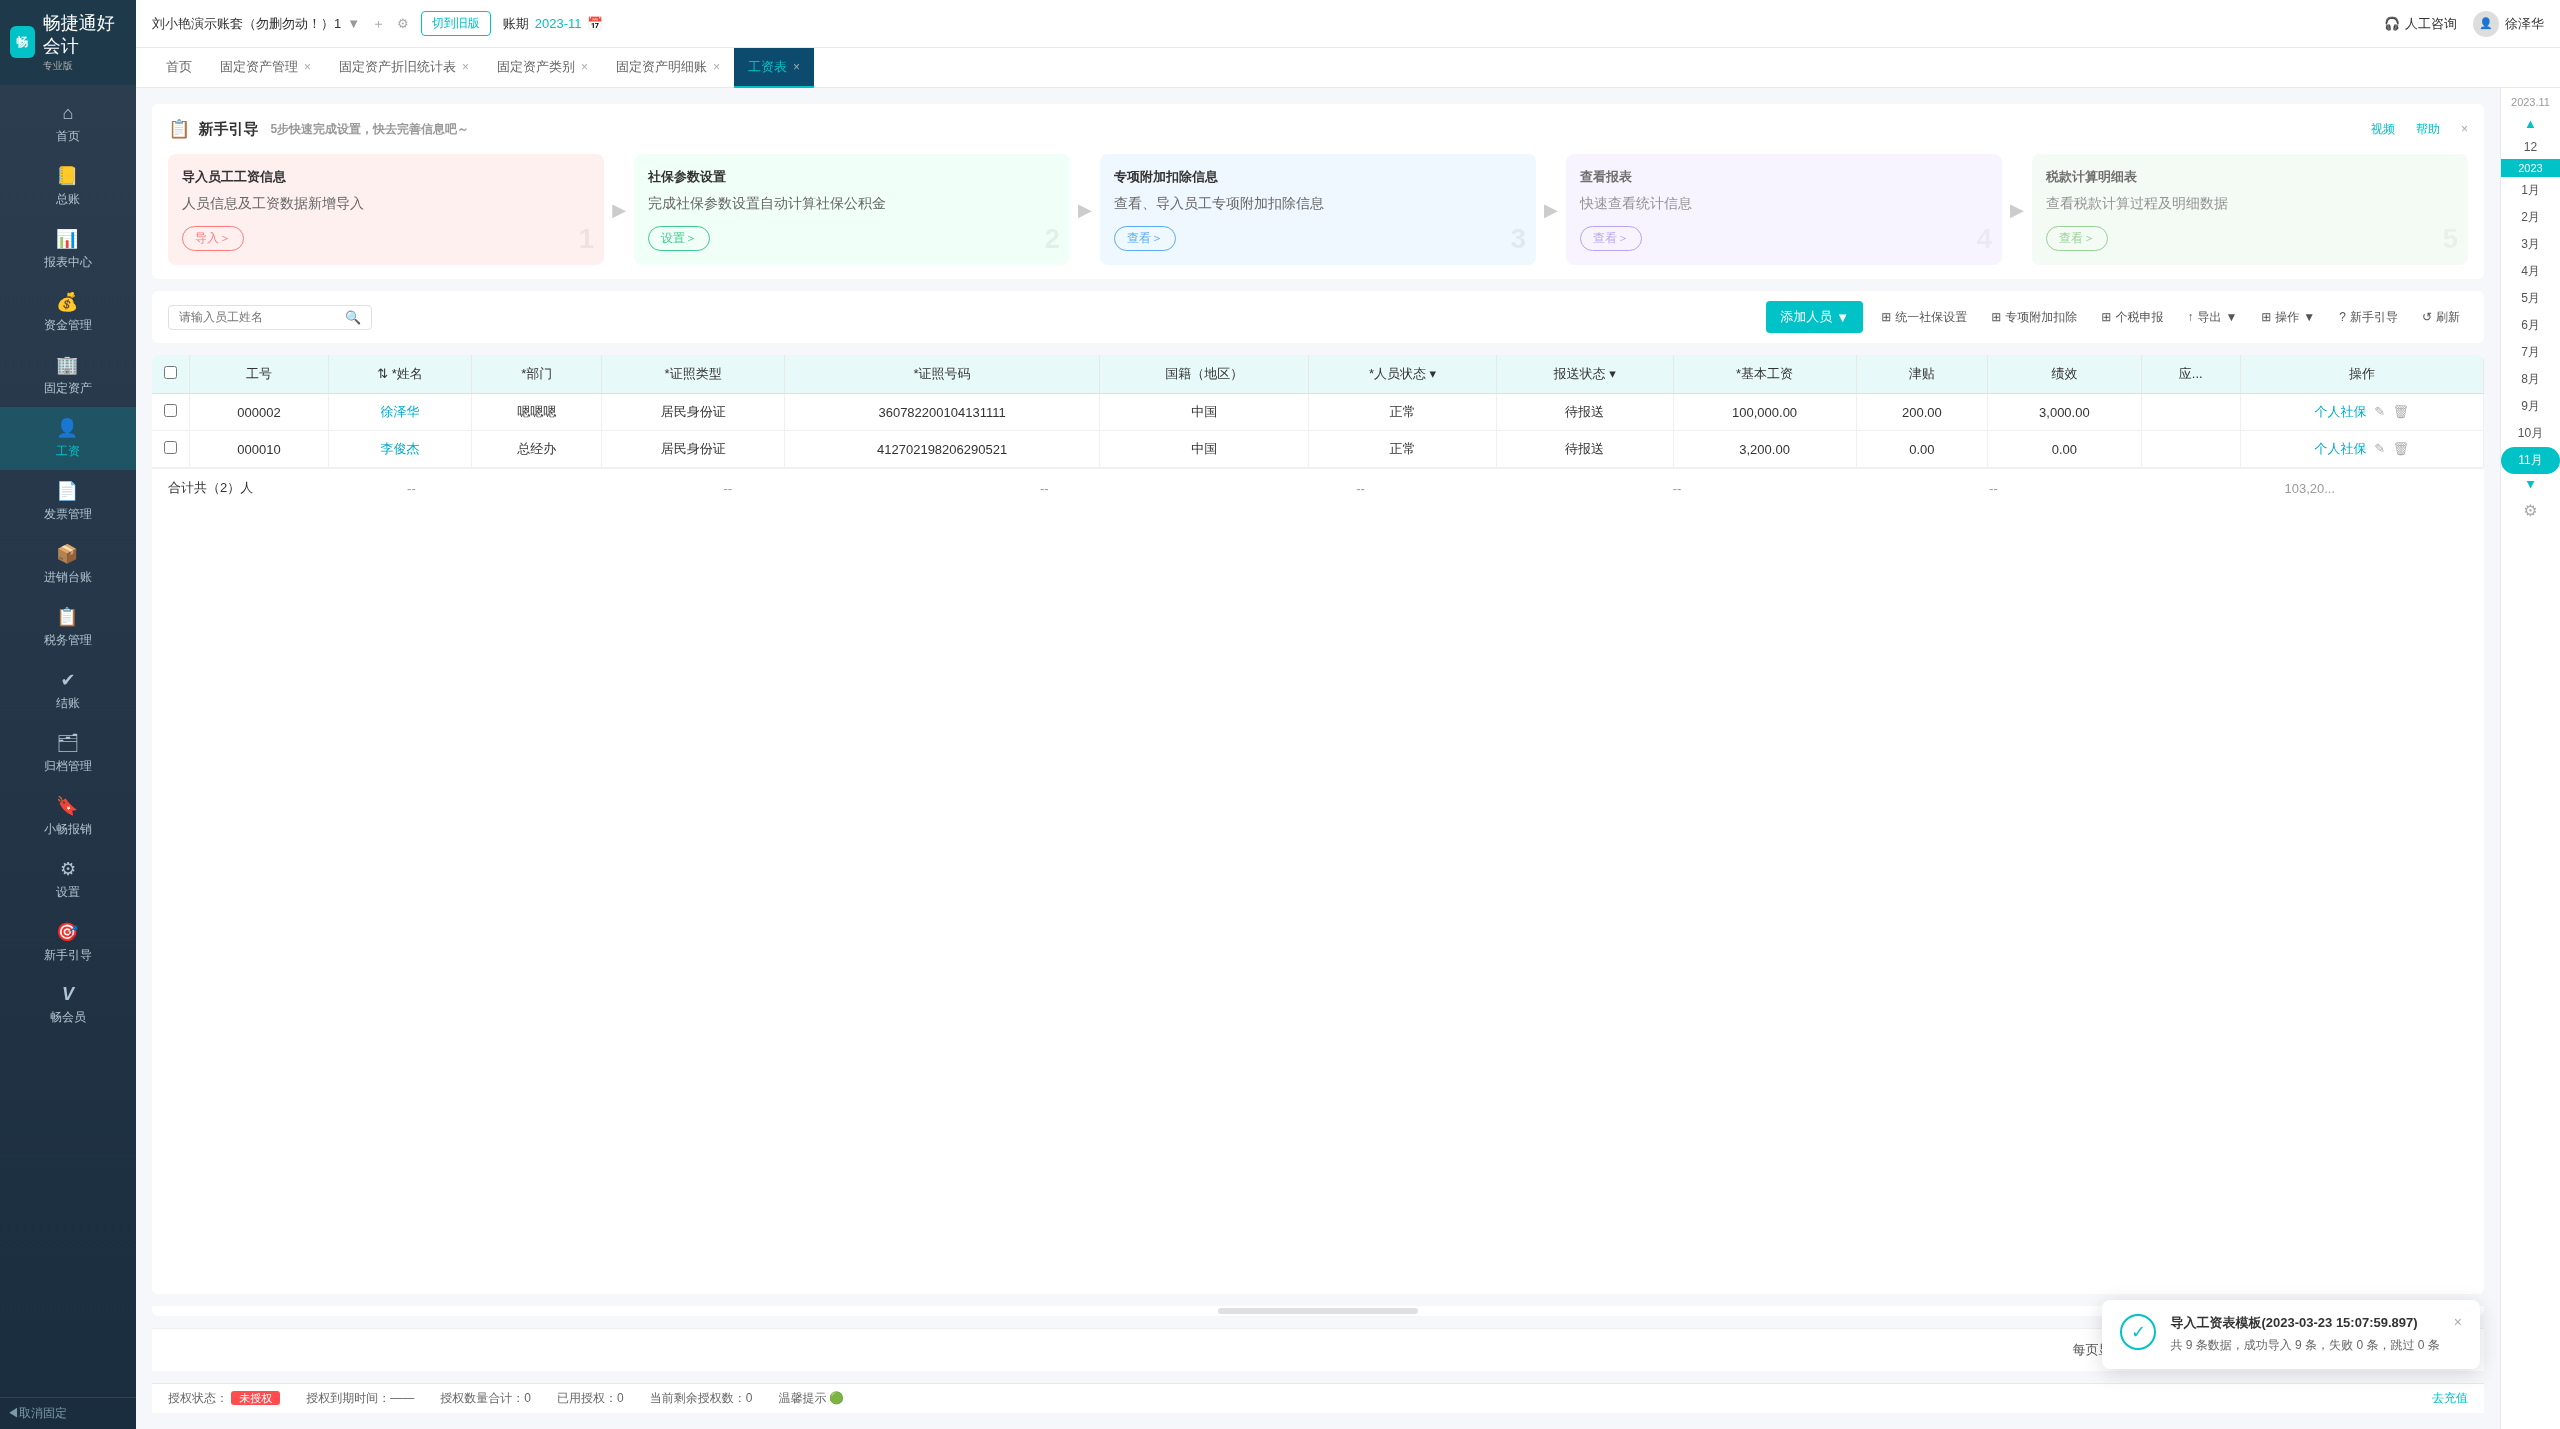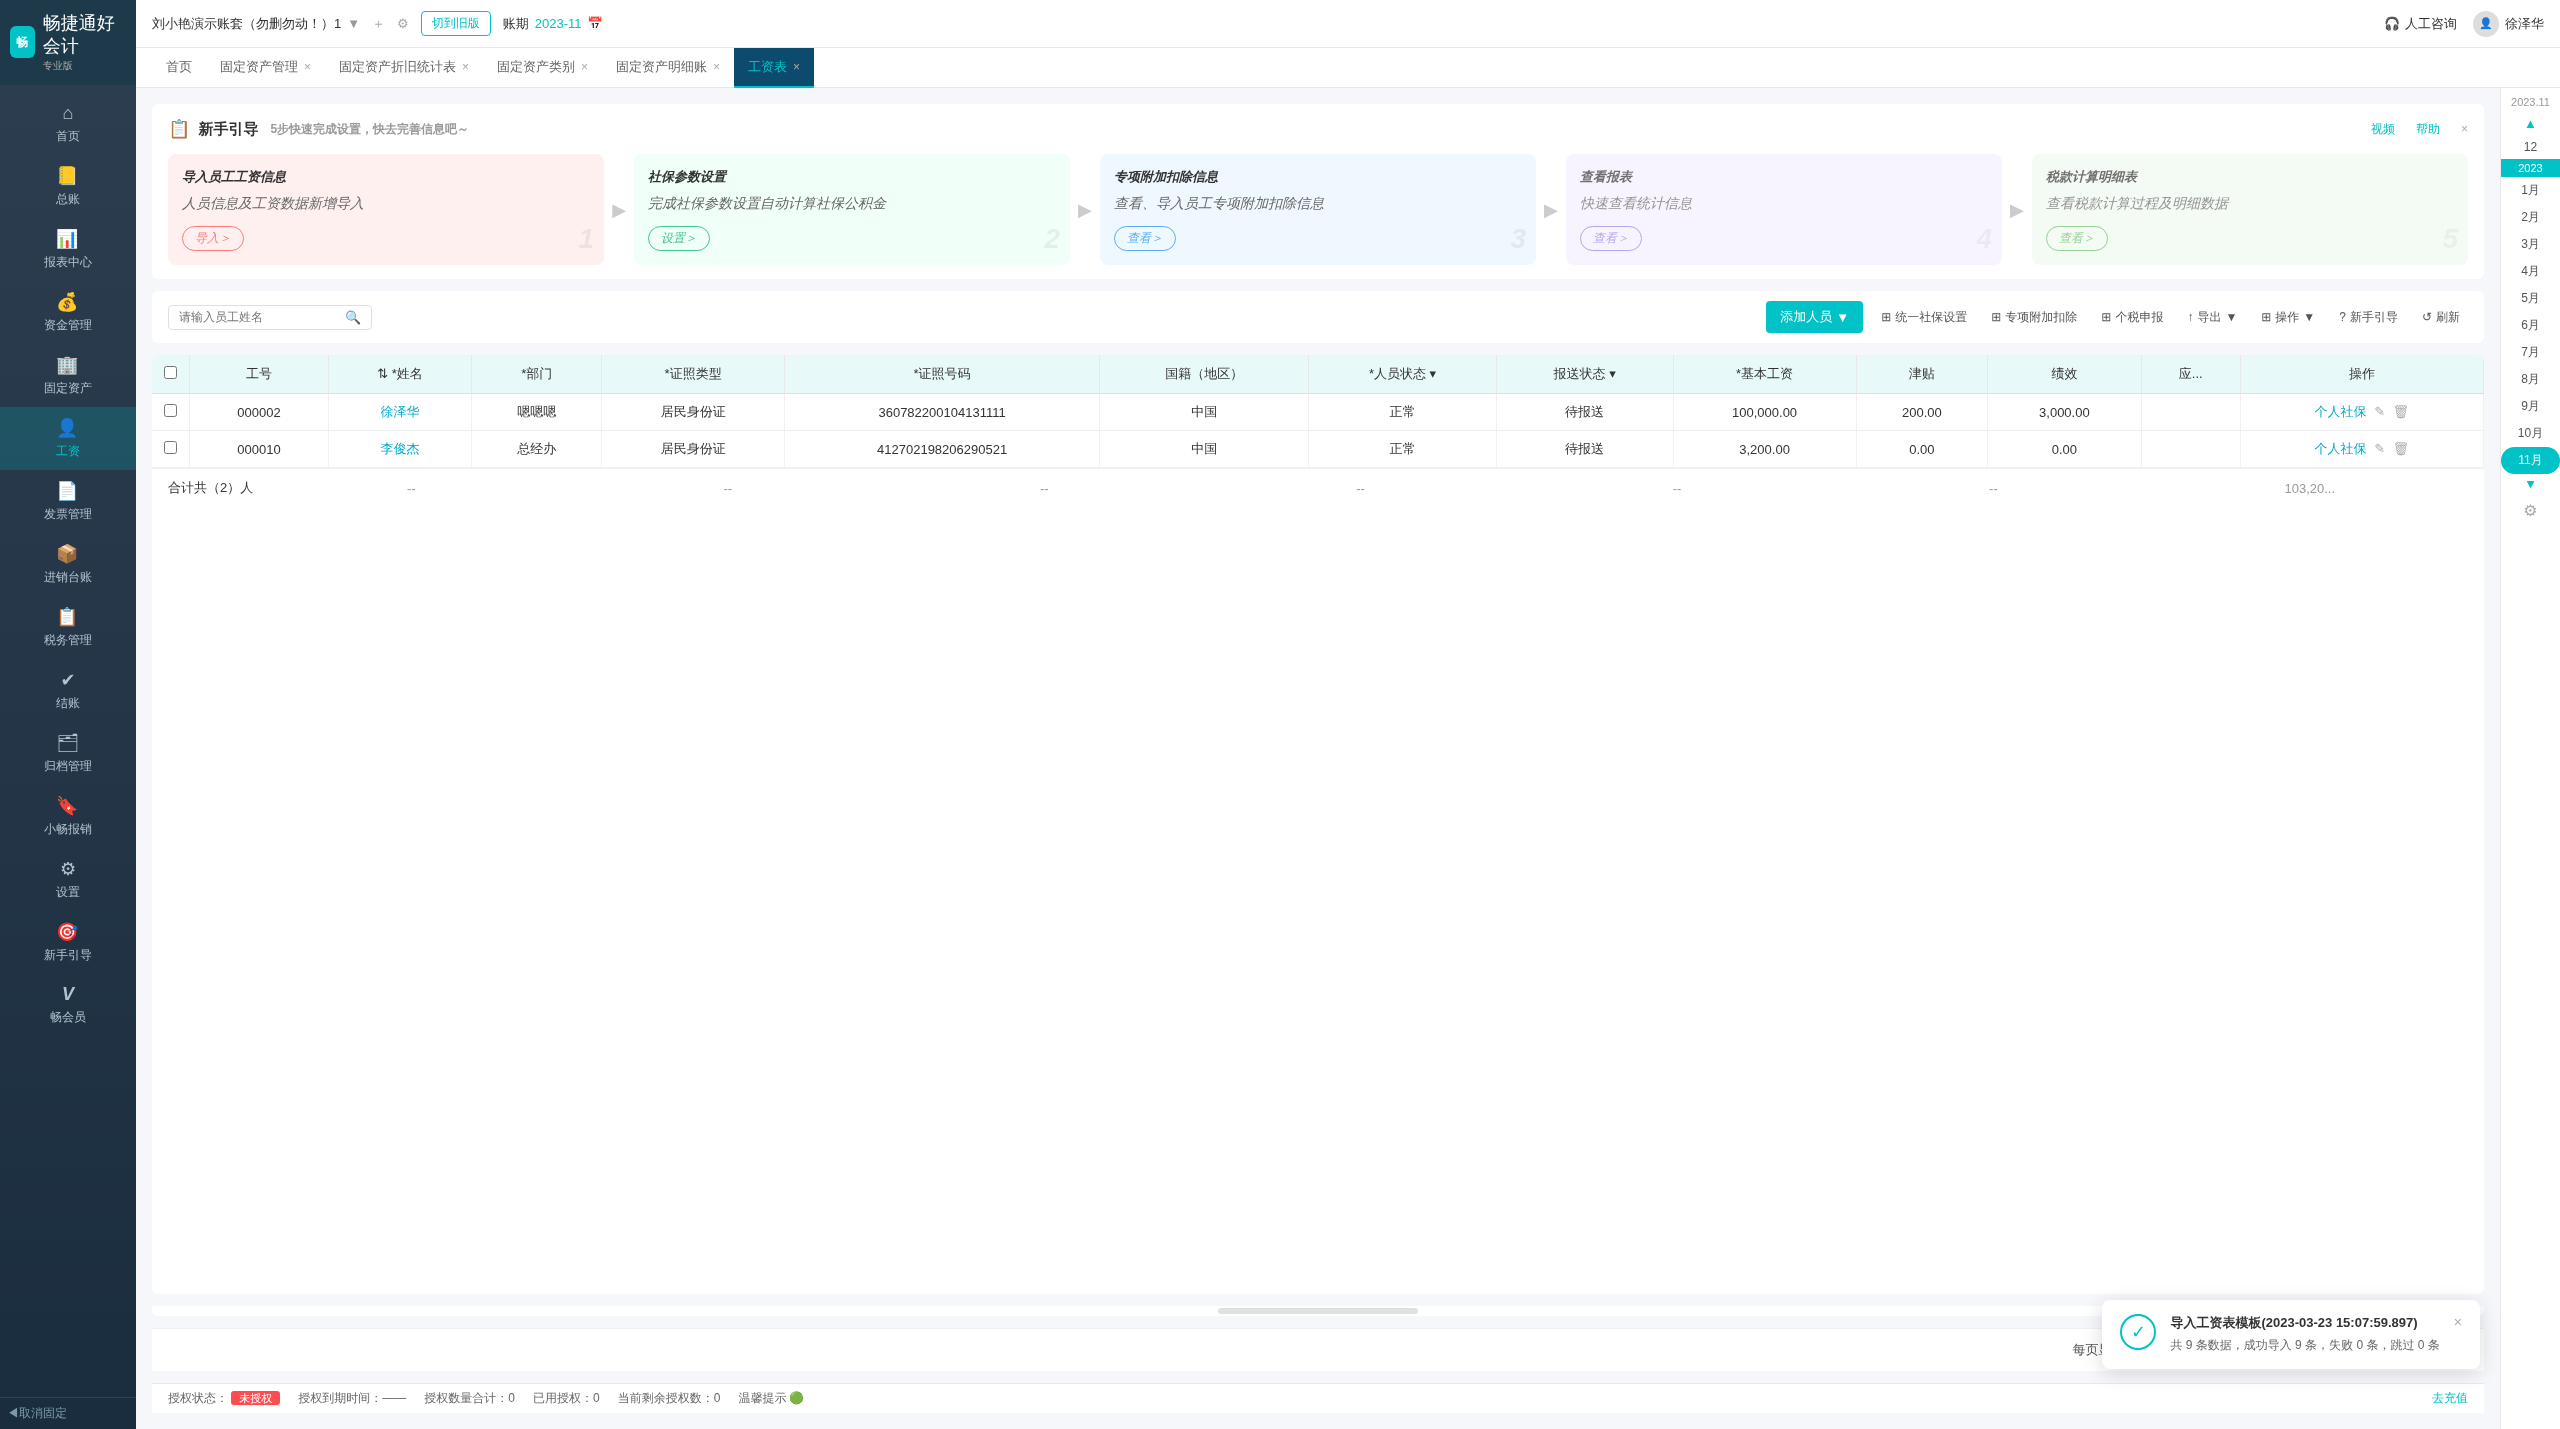--- a/index.html
+++ b/index.html
@@ -116,21 +116,20 @@
     .guide-header-right { margin-left: auto; display: flex; align-items: center; gap: 21px; font-size: 12px; color: #666; }
     .guide-close { cursor: pointer; color: #aaa; }
     .guide-steps { display: flex; align-items: center; gap: 0; }
     .guide-step {
       flex: 1;
       border-radius: 8px;
       padding: 14px;
       display: flex; flex-direction: column;
       gap: 6px; position: relative;
       min-height: 100px;
-      font-style: italic;
     }
     .step-1 { background: #fff0f0; }
     .step-2 { background: #f0fff8; }
     .step-3 { background: #f0f8ff; }
     .step-4 { background: #f5f0ff; opacity: 0.7; }
     .step-5 { background: #f0f8f0; opacity: 0.7; }
     .step-arrow {
       display: flex; align-items: center; justify-content: center;
       padding: 0 8px; color: #ccc; font-size: 18px;
     }
@@ -242,21 +241,21 @@
     }
     .page-input {
       width: 36px; height: 26px; border: 1px solid #e0e0e0;
       border-radius: 4px; text-align: center; font-size: 13px;
     }
 
     
     .status-bar {
       background: white;
       padding: 6px 16px;
-      display: flex; align-items: center; gap: 18px;
+      display: flex; align-items: center; gap: 26px;
       font-size: 12px; color: #666;
       border-top: 1px solid #e8e8e8;
       flex-shrink: 0;
     }
     .status-tag {
       background: #ff4d4f; color: white;
       padding: 1px 8px; border-radius: 3px;
       font-size: 11px;
     }
     .status-link { color: #00c2c7; cursor: pointer; }

